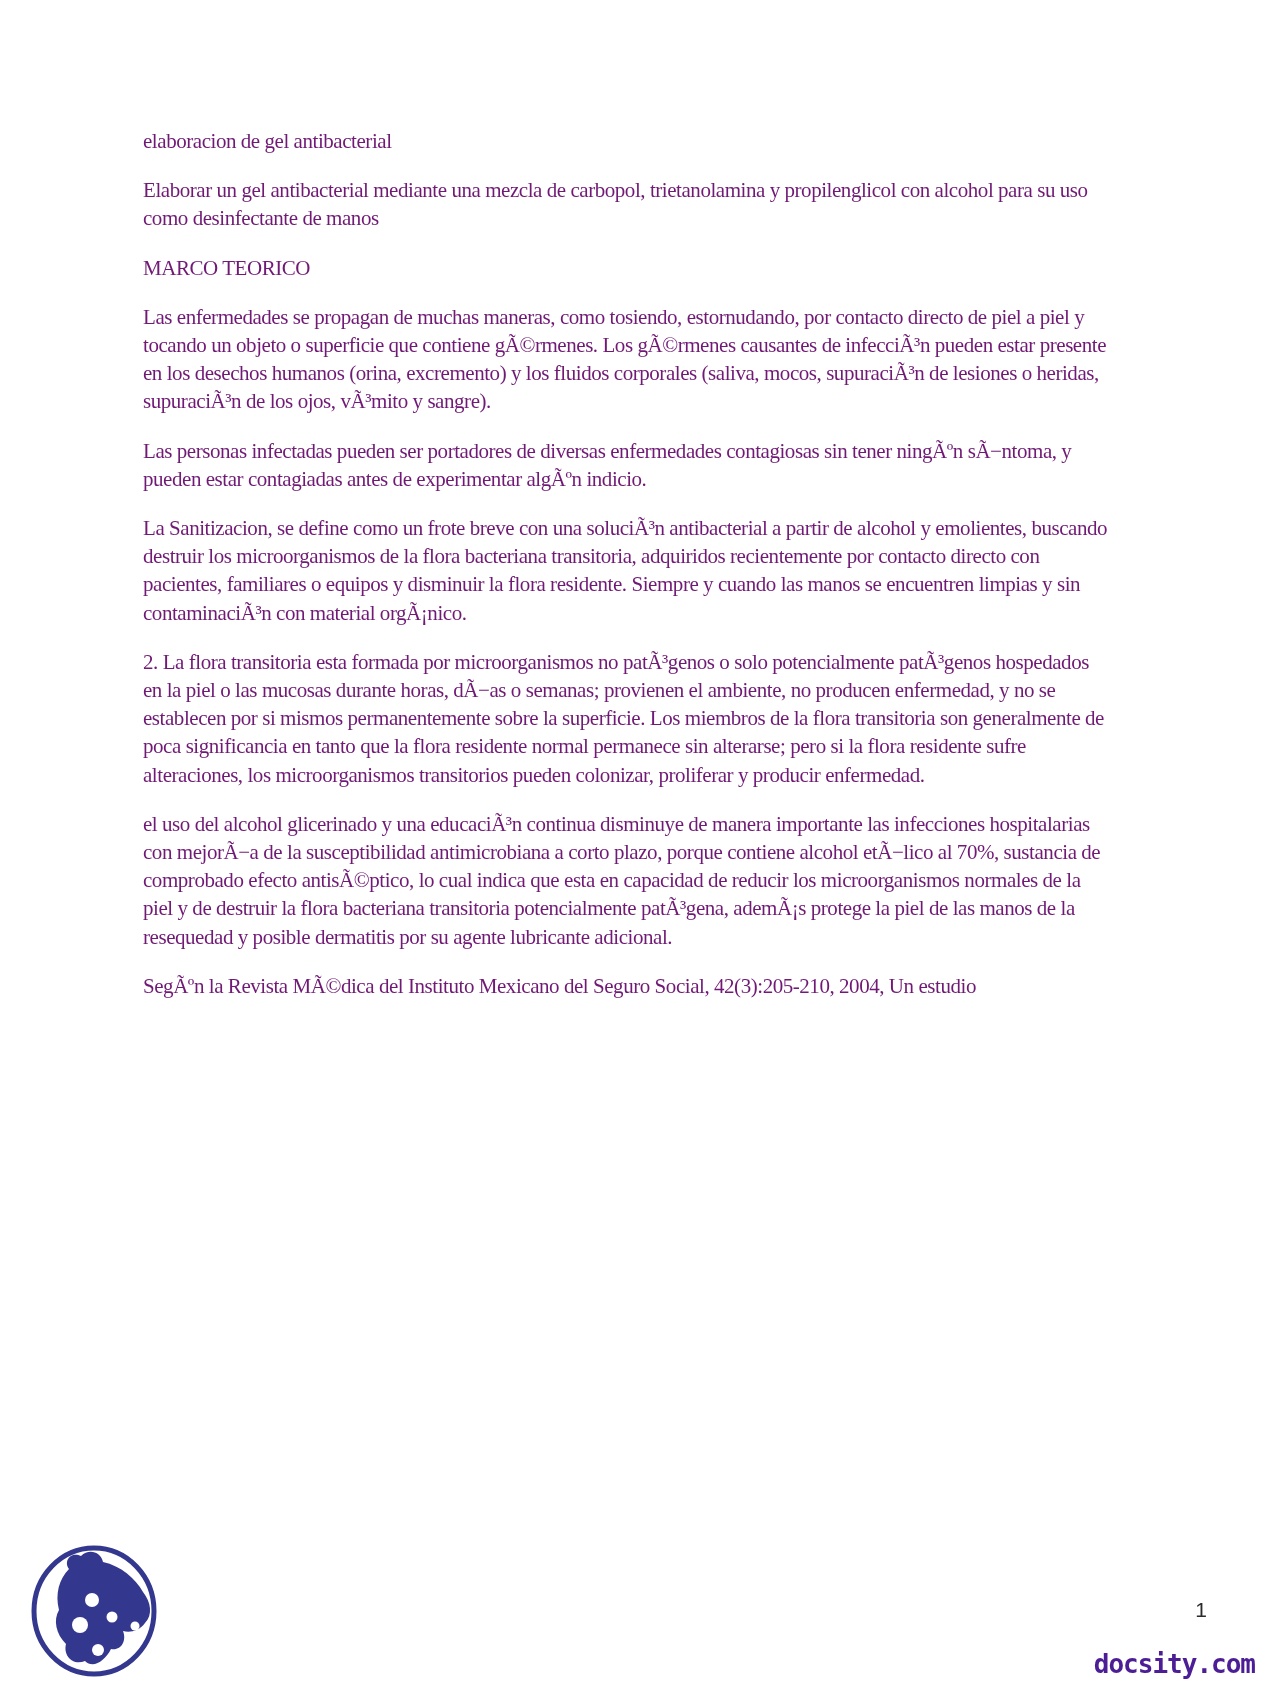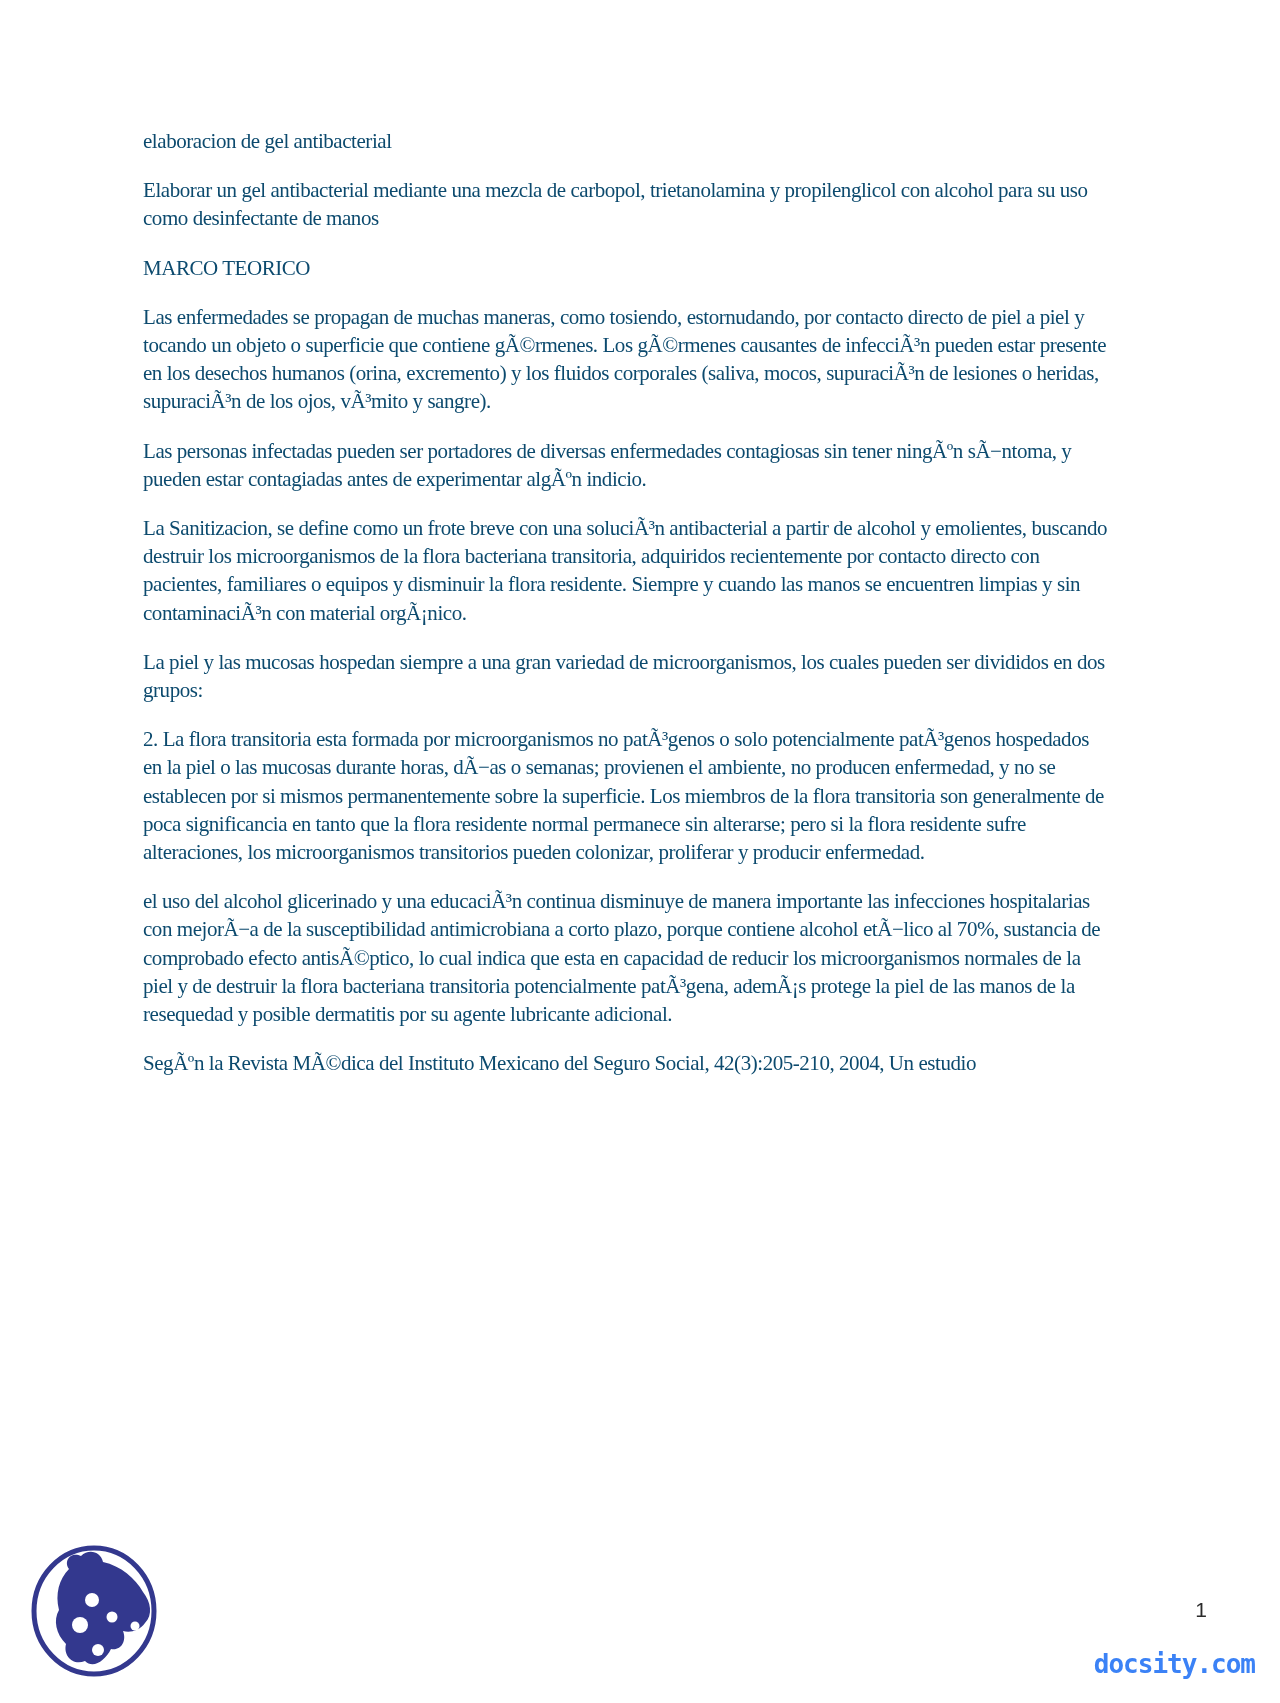--- a/index.html
+++ b/index.html
@@ -20,42 +20,42 @@
   }
   .content {
     position: absolute;
     left: 143px;
     top: 127px;
     width: 965px;
     font-family: "Liberation Serif", serif;
     font-size: 21px;
     line-height: 28.2px;
     letter-spacing: -0.45px;
-    color: #0c4a6e;
+    color: #701a75;
   }
   .content p {
     margin: 0 0 21px 0;
   }
   .footer-page-number {
     position: absolute;
     top: 1598px;
     right: 73px;
     font-family: "Liberation Sans", sans-serif;
     font-size: 21px;
     color: #2b2b2b;
   }
   .brand {
     position: absolute;
     top: 1649px;
     right: 25px;
     font-family: "DejaVu Sans Mono", monospace;
     font-weight: bold;
     font-size: 26px;
     letter-spacing: -1px;
-    color: #3b82f6;
+    color: #4c1d95;
   }
   .logo {
     position: absolute;
     left: 25px;
     top: 1535px;
     width: 140px;
     height: 160px;
   }
 </style>
 </head>
@@ -63,21 +63,20 @@
 
 <div class="page">
 
   <div class="content">
     <p>elaboracion de gel antibacterial</p>
     <p>Elaborar un gel antibacterial mediante una mezcla de carbopol, trietanolamina y propilenglicol con alcohol para su uso como desinfectante de manos</p>
     <p>MARCO TEORICO</p>
     <p>Las enfermedades se propagan de muchas maneras, como tosiendo, estornudando, por contacto directo de piel a piel y tocando un objeto o superficie que contiene gÃ©rmenes. Los gÃ©rmenes causantes de infecciÃ³n pueden estar presente en los desechos humanos (orina, excremento) y los fluidos corporales (saliva, mocos, supuraciÃ³n de lesiones o heridas, supuraciÃ³n de los ojos, vÃ³mito y sangre).</p>
     <p>Las personas infectadas pueden ser portadores de diversas enfermedades contagiosas sin tener ningÃºn sÃ−ntoma, y pueden estar contagiadas antes de experimentar algÃºn indicio.</p>
     <p>La Sanitizacion, se define como un frote breve con una soluciÃ³n antibacterial a partir de alcohol y emolientes, buscando destruir los microorganismos de la flora bacteriana transitoria, adquiridos recientemente por contacto directo con pacientes, familiares o equipos y disminuir la flora residente. Siempre y cuando las manos se encuentren limpias y sin contaminaciÃ³n con material orgÃ¡nico.</p>
-    <p>La piel y las mucosas hospedan siempre a una gran variedad de microorganismos, los cuales pueden ser divididos en dos grupos:</p>
     <p>2. La flora transitoria esta formada por microorganismos no patÃ³genos o solo potencialmente patÃ³genos hospedados en la piel o las mucosas durante horas, dÃ−as o semanas; provienen el ambiente, no producen enfermedad, y no se establecen por si mismos permanentemente sobre la superficie. Los miembros de la flora transitoria son generalmente de poca significancia en tanto que la flora residente normal permanece sin alterarse; pero si la flora residente sufre alteraciones, los microorganismos transitorios pueden colonizar, proliferar y producir enfermedad.</p>
     <p>el uso del alcohol glicerinado y una educaciÃ³n continua disminuye de manera importante las infecciones hospitalarias con mejorÃ−a de la susceptibilidad antimicrobiana a corto plazo, porque contiene alcohol etÃ−lico al 70%, sustancia de comprobado efecto antisÃ©ptico, lo cual indica que esta en capacidad de reducir los microorganismos normales de la piel y de destruir la flora bacteriana transitoria potencialmente patÃ³gena, ademÃ¡s protege la piel de las manos de la resequedad y posible dermatitis por su agente lubricante adicional.</p>
     <p>SegÃºn la Revista MÃ©dica del Instituto Mexicano del Seguro Social, 42(3):205-210, 2004, Un estudio</p>
   </div>
 
   <svg class="logo" viewBox="0 0 140 160" aria-hidden="true">
     <ellipse cx="69" cy="76" rx="60" ry="63" fill="none" stroke="#33388e" stroke-width="5"></ellipse>
     <path fill="#33388e" d="M44,34
       C38,26 46,16 56,21
       C64,13 76,17 78,27

